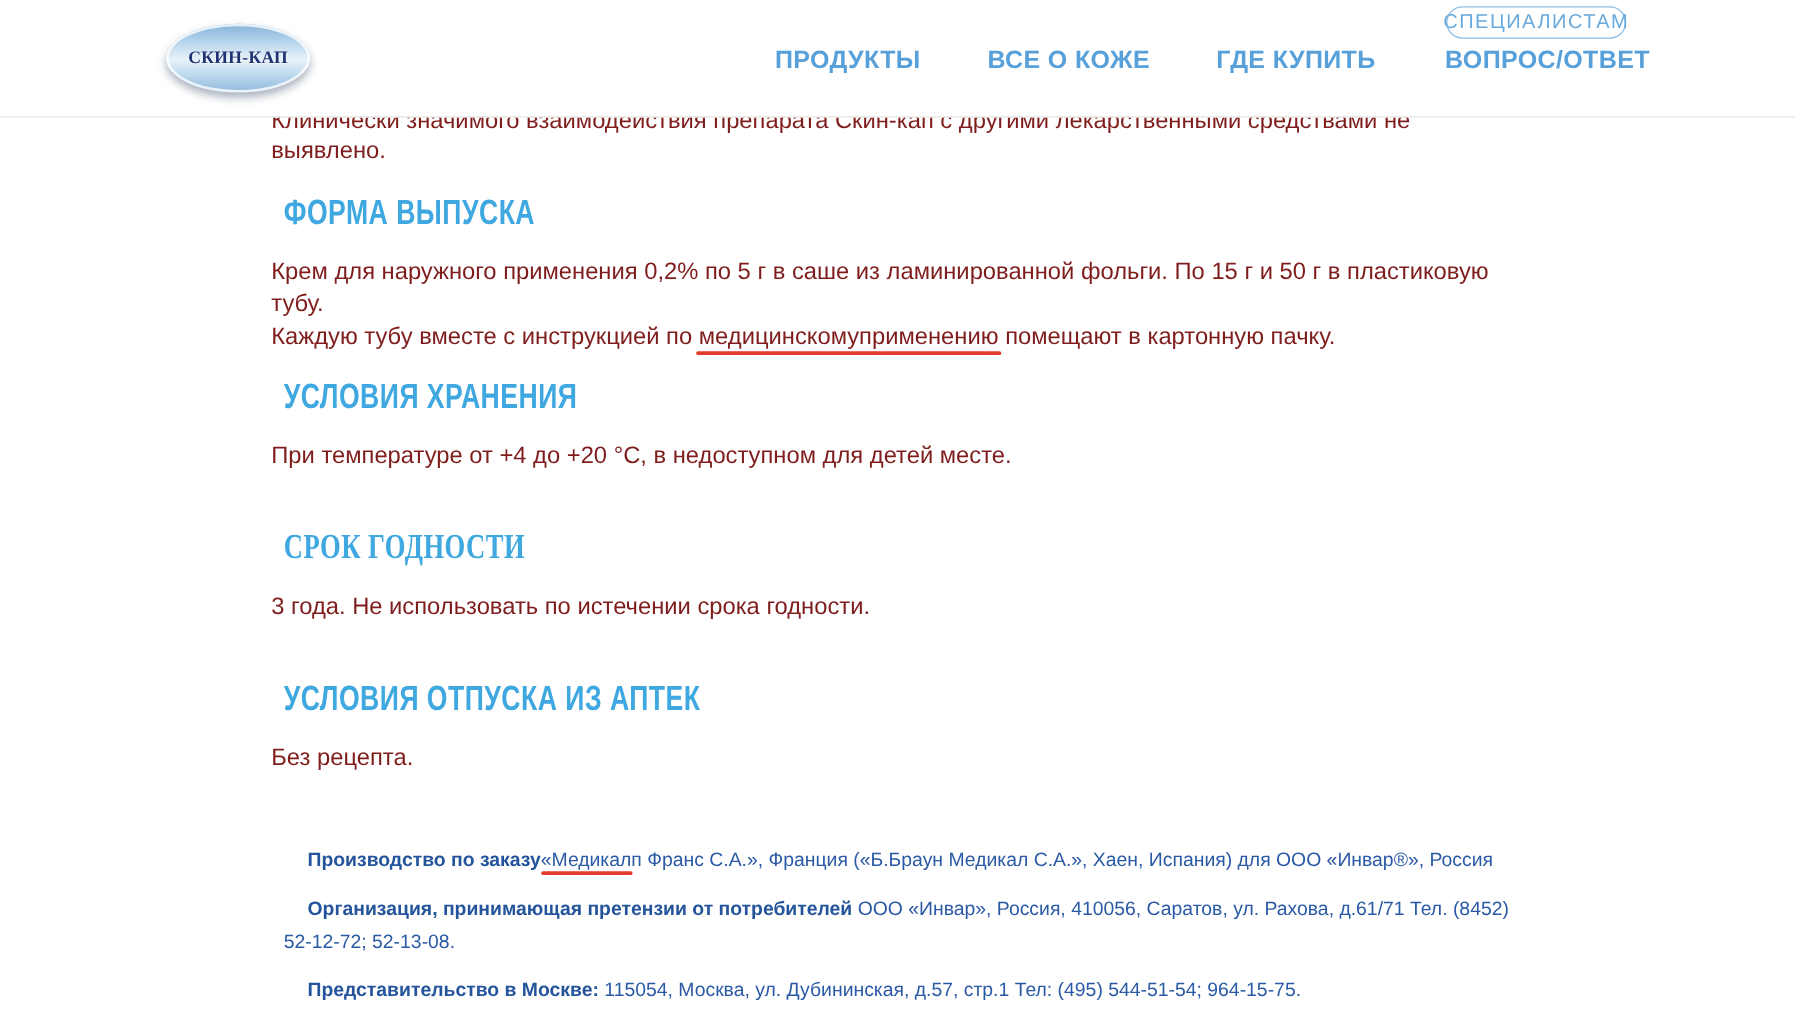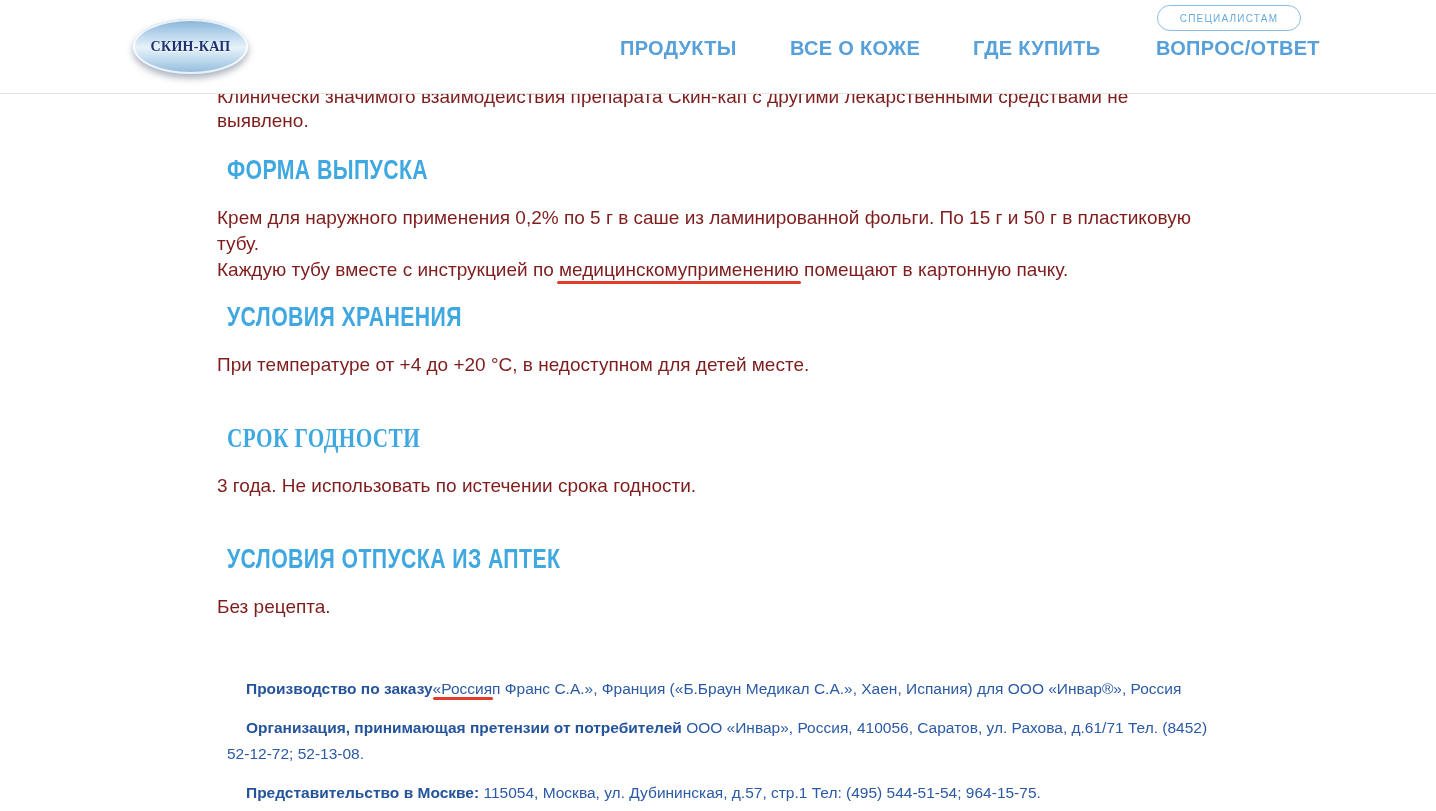--- a/index.html
+++ b/index.html
@@ -12,21 +12,21 @@
   .logo{position:absolute;left:133px;top:19px;width:115px;height:55px;border-radius:50%;
         background:linear-gradient(180deg,#85b2d8 0%,#b9d6ec 28%,#e8f2f9 52%,#c2dcef 72%,#8fb9dc 100%);
         box-shadow:0 4px 7px rgba(40,60,90,.40), inset 0 0 0 2px rgba(255,255,255,.8);
         display:flex;align-items:center;justify-content:center;cursor:pointer;}
   .logo-text{font-family:"Liberation Serif",serif;font-weight:bold;font-size:14px;
              color:#1d3173;text-shadow:0 1px 1px rgba(255,255,255,.85);letter-spacing:.3px;}
   .nav-item{position:absolute;top:37px;font-size:20px;font-weight:bold;color:#57a0da;
             letter-spacing:.3px;cursor:pointer;white-space:nowrap;}
   .nav-products{left:620px;} .nav-skin{left:790px;} .nav-where{left:973px;} .nav-qa{left:1156px;}
   .specialists{position:absolute;left:1157px;top:5px;width:144px;height:26px;box-sizing:border-box;
-               border:1px solid #8cbde6;border-radius:14px;color:#68aadd;font-size:10px;
+               border:1px solid #8cbde6;border-radius:14px;color:#68aadd;font-size:16px;
                letter-spacing:1.2px;display:flex;align-items:center;justify-content:center;
                cursor:pointer;background:#fff;}
 
   
   .grey-p{position:absolute;left:217px;width:985px;color:#7f1d1d;font-size:19px;line-height:26px;}
   .intro{top:85px;line-height:24px;z-index:1;}
   .sec-title{position:absolute;left:227px;color:#3fa8e0;font-size:28px;font-weight:bold;line-height:36px;}
   .sec-title>span{display:inline-block;transform:scaleX(0.76);transform-origin:0 50%;
                   letter-spacing:.5px;white-space:nowrap;}
   .t0{top:152px;} .t1{top:299px;} .t2{top:420px;font-family:Liberation Serif, serif;} .t3{top:541px;}
@@ -77,21 +77,21 @@
     <span>СРОК ГОДНОСТИ</span>
   </div>
   <div class="grey-p p-shelf">3 года. Не использовать по истечении срока годности.</div>
 
   <div class="sec-title t3">
     <span>УСЛОВИЯ ОТПУСКА ИЗ АПТЕК</span>
   </div>
   <div class="grey-p p-rx">Без рецепта.</div>
 
   <div class="blue-p mfg1">
-    <b>Производство по заказу</b><span class="red-underline red-underline-short">«Россия</span><span>п Франс С.А.», Франция («Б.Браун Медикал С.А.», Хаен, Испания) для ООО «Инвар®», Россия</span>
+    <b>Производство по заказу</b><span class="red-underline red-underline-short">«Медикал</span><span>п Франс С.А.», Франция («Б.Браун Медикал С.А.», Хаен, Испания) для ООО «Инвар®», Россия</span>
   </div>
 
   <div class="blue-p mfg2">
     <b>Организация, принимающая претензии от потребителей</b><span> ООО «Инвар», Россия, 410056, Саратов, ул. Рахова, д.61/71 Тел. (8452) 52-12-72; 52-13-08.</span>
   </div>
 
   <div class="blue-p mfg3">
     <b>Представительство в Москве:</b><span> 115054, Москва, ул. Дубининская, д.57, стр.1 Тел: (495) 544-51-54; 964-15-75.</span>
   </div>
 

